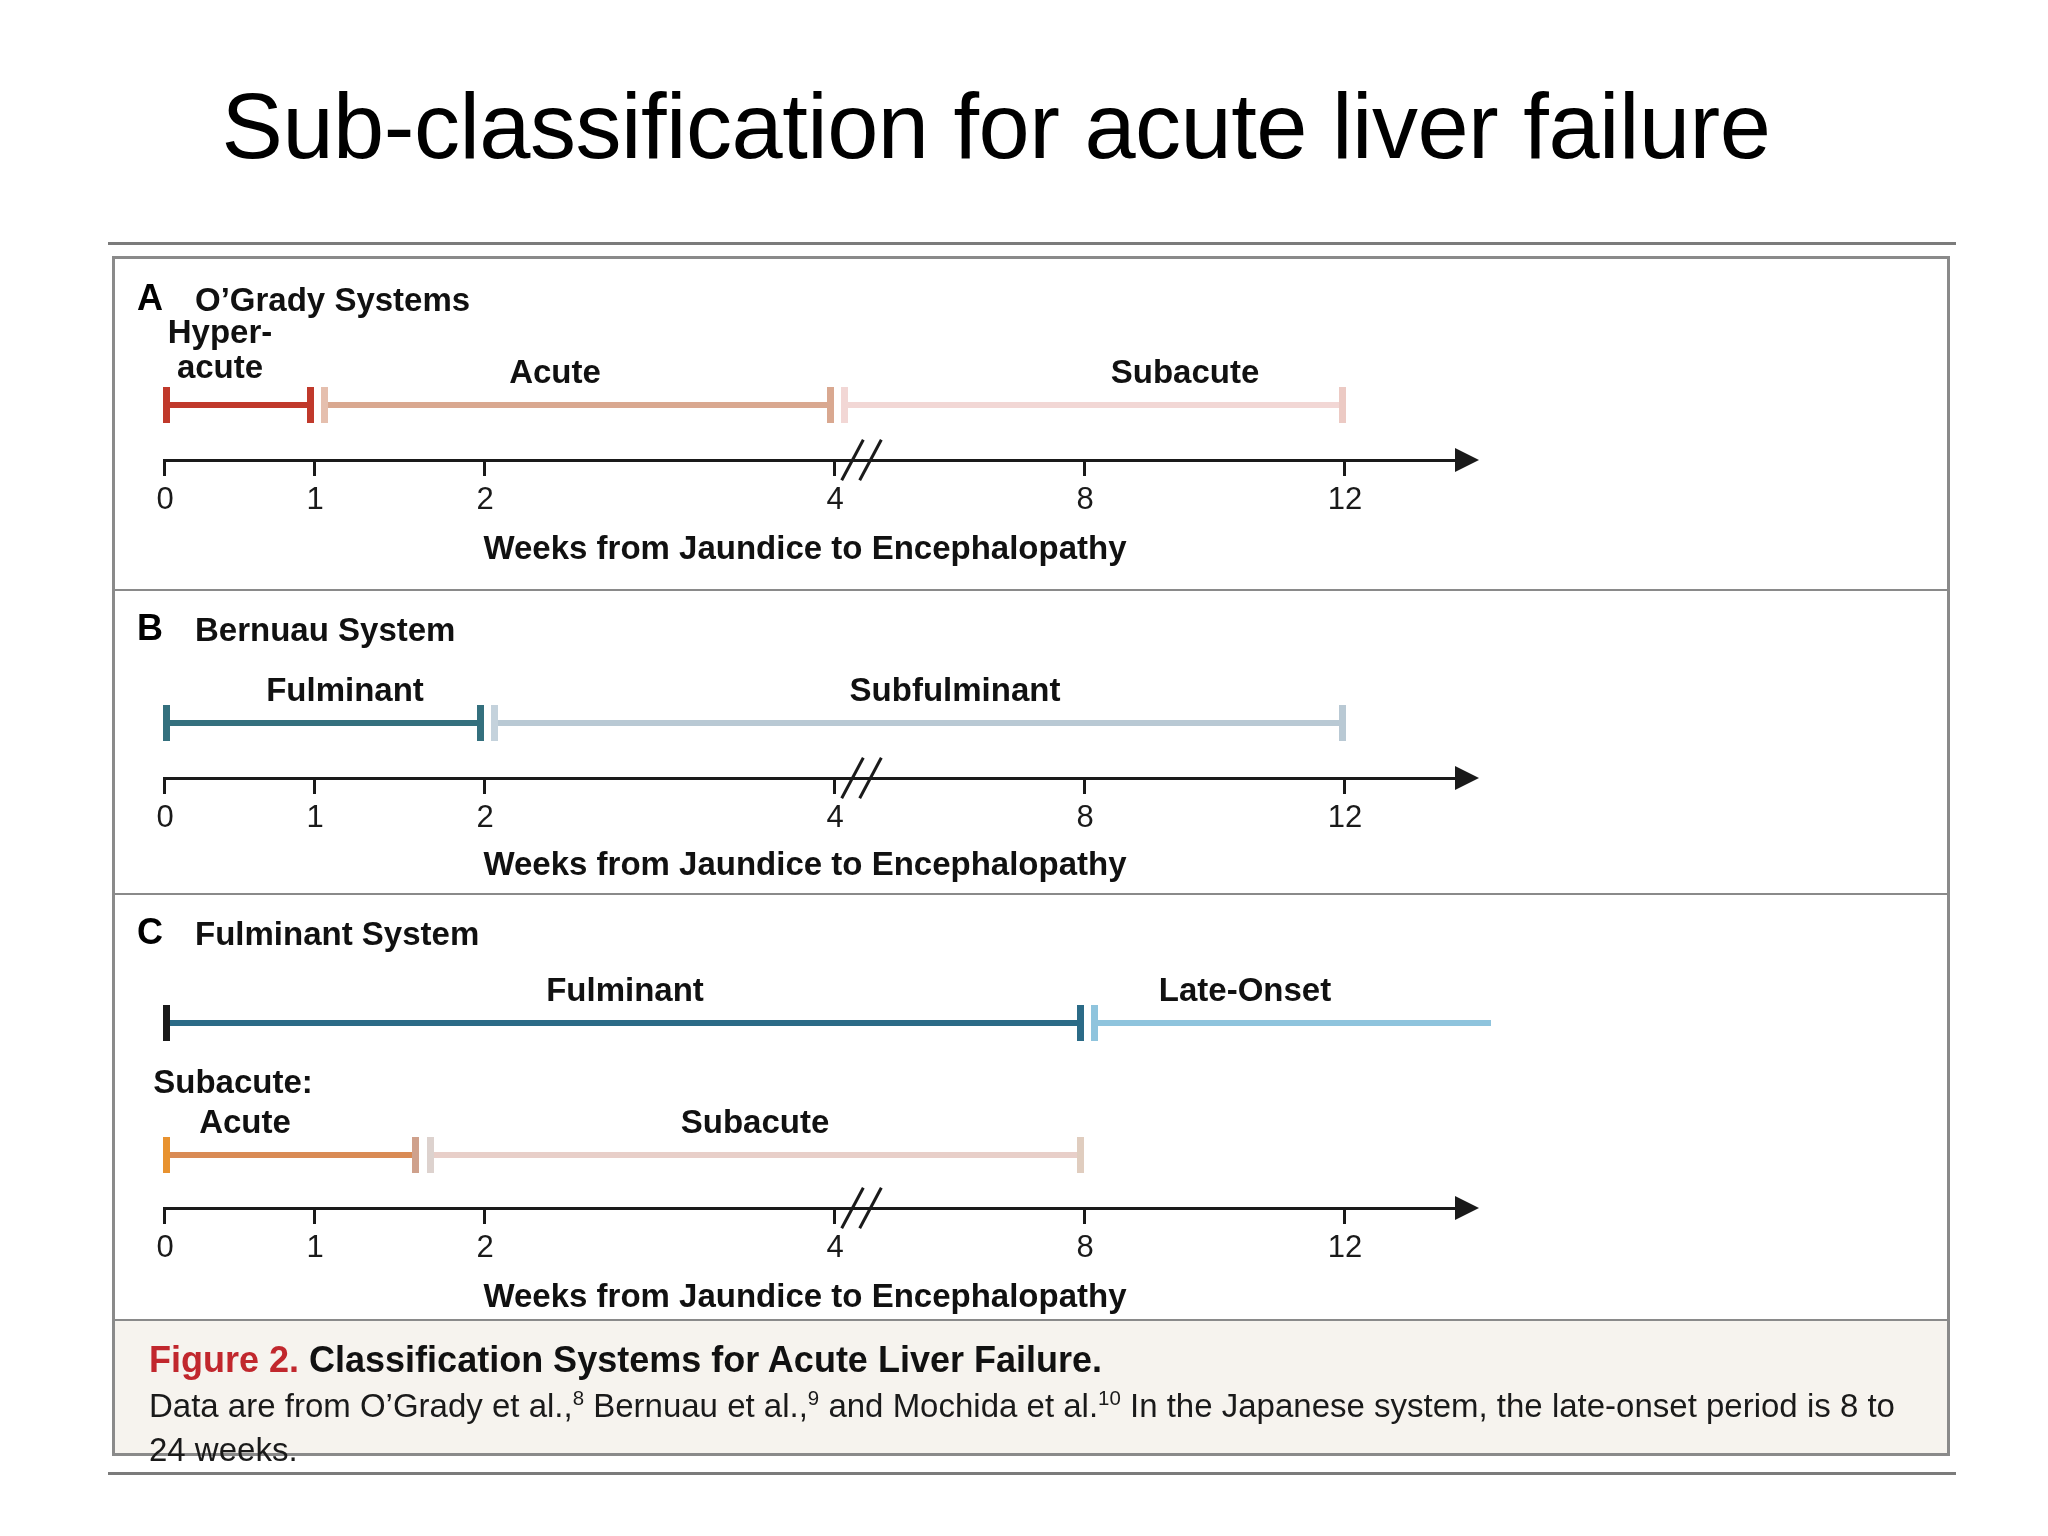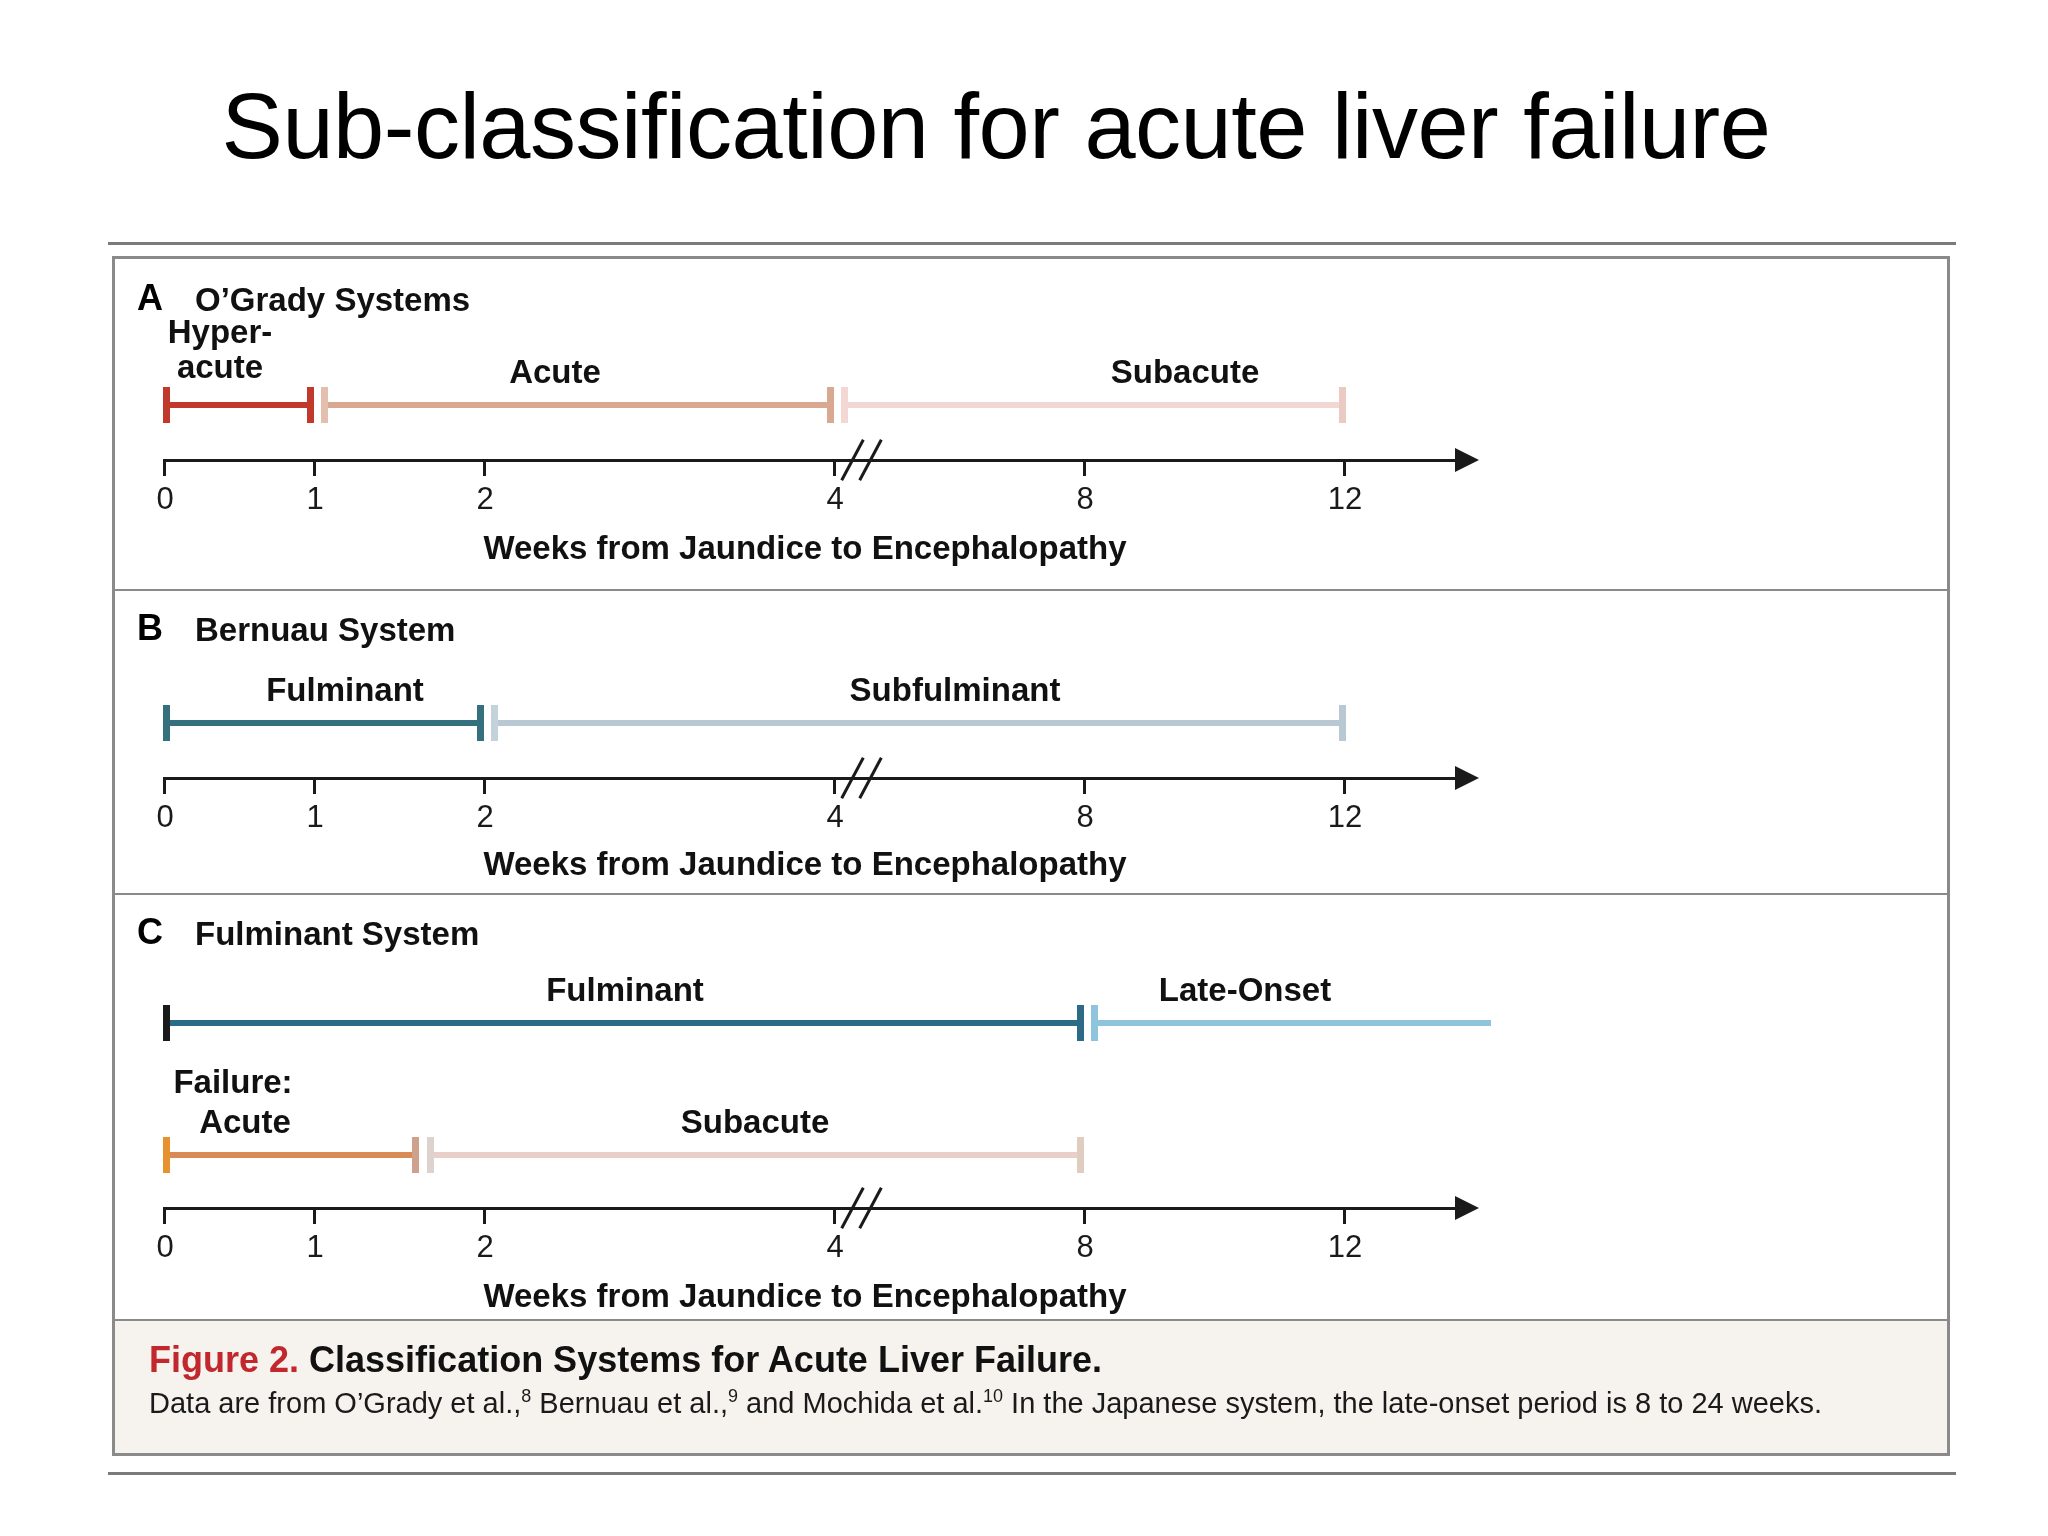--- a/index.html
+++ b/index.html
@@ -176,21 +176,21 @@
   .caption-title {
     font-family: "Liberation Sans", sans-serif;
     font-size: 36px;
     font-weight: bold;
     color: #111111;
     line-height: 1.3;
   }
   .caption-title .fignum { color: #c1272d; }
   .caption-body {
     font-family: "Liberation Sans", sans-serif;
-    font-size: 29px;
+    font-size: 33px;
     font-weight: 400;
     color: #1a1a1a;
     line-height: 1.34;
   }
   .caption-body sup { font-size: 0.62em; vertical-align: super; }
 </style>
 </head>
 <body>
 
 <div class="slide-title">Sub-classification for acute liver failure</div>
@@ -303,21 +303,21 @@
       <div class="bar-label" style="left:510px; top:76px;">Fulminant</div>
       <div class="bar-label" style="left:1130px; top:76px;">Late-Onset</div>
 
       <div class="bar" style="left:48px; top:125px; width:920px; background:#2b6b87;"></div>
       <div class="cap" style="left:48px; top:110px; height:36px; background:#1a1a1a;"></div>
       <div class="cap" style="left:962px; top:110px; height:36px; background:#2b6b87;"></div>
 
       <div class="bar" style="left:976px; top:125px; width:400px; background:#8fc4dd;"></div>
       <div class="cap" style="left:976px; top:110px; height:36px; background:#8fc4dd;"></div>
 
-      <div class="bar-label" style="left:118px; top:168px;">Failure:</div>
+      <div class="bar-label" style="left:118px; top:168px;">Subacute:</div>
 
       <div class="bar-label" style="left:130px; top:208px;">Acute</div>
       <div class="bar-label" style="left:640px; top:208px;">Subacute</div>
 
       <div class="bar" style="left:48px; top:257px; width:255px; background:#d98b55;"></div>
       <div class="cap" style="left:48px; top:242px; height:36px; background:#e8922f;"></div>
       <div class="cap" style="left:297px; top:242px; height:36px; background:#cfa18c;"></div>
 
       <div class="bar" style="left:312px; top:257px; width:656px; background:#e8cfc9;"></div>
       <div class="cap" style="left:312px; top:242px; height:36px; background:#ddd2ce;"></div>

